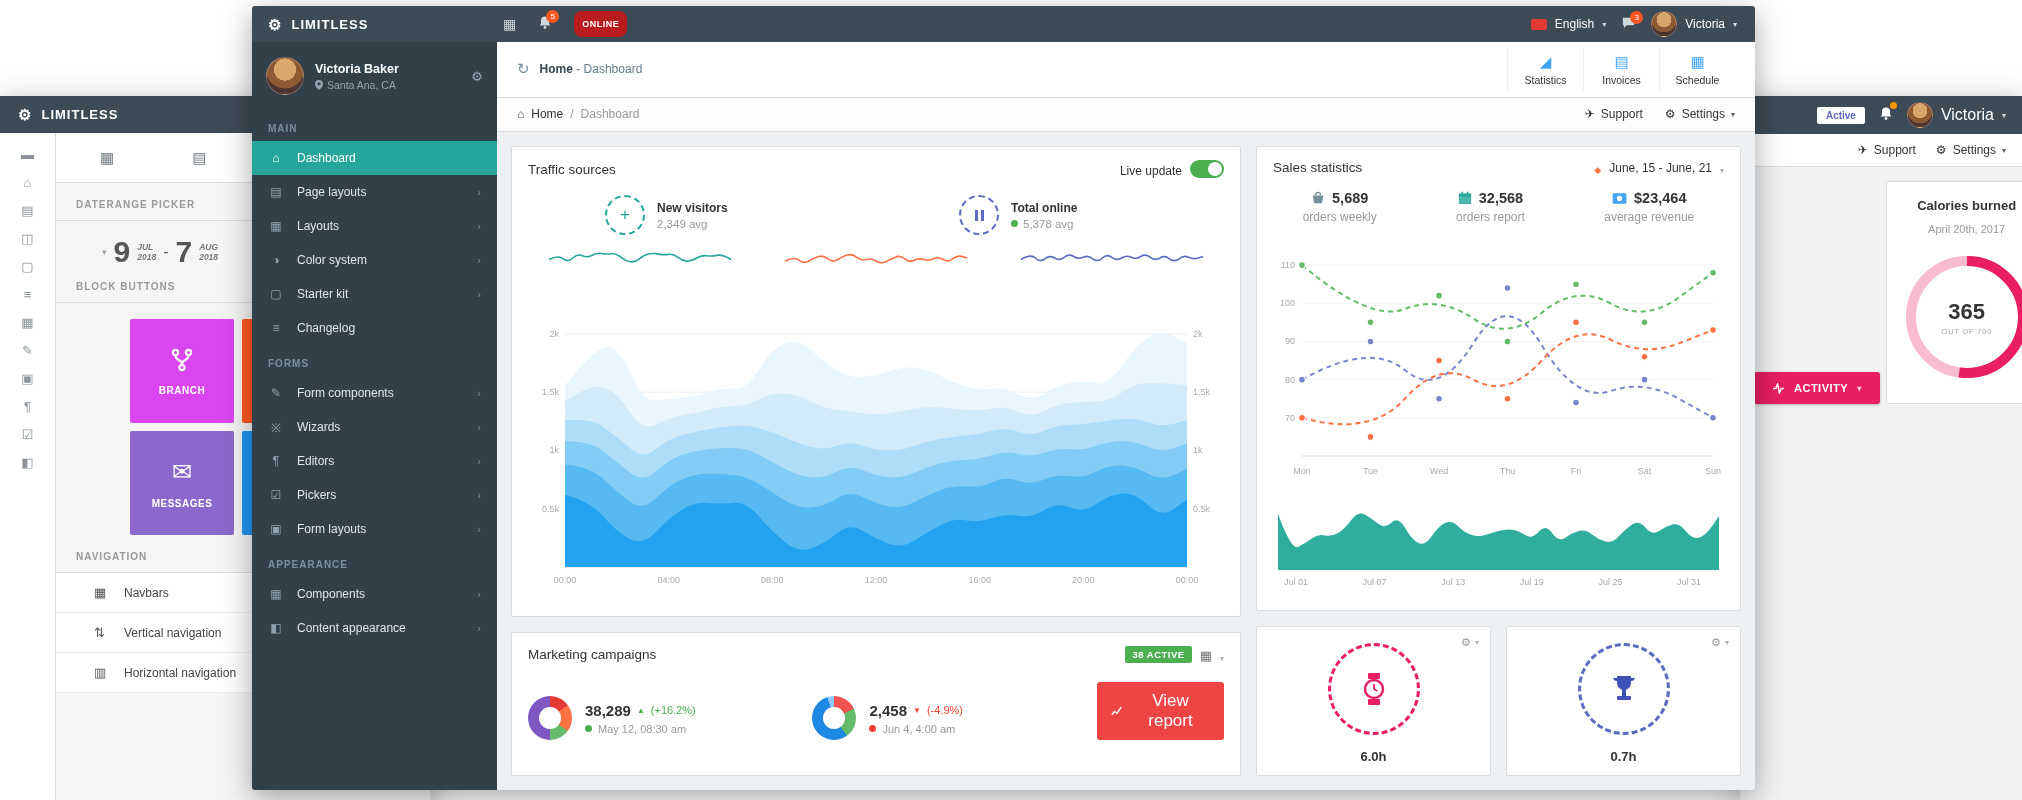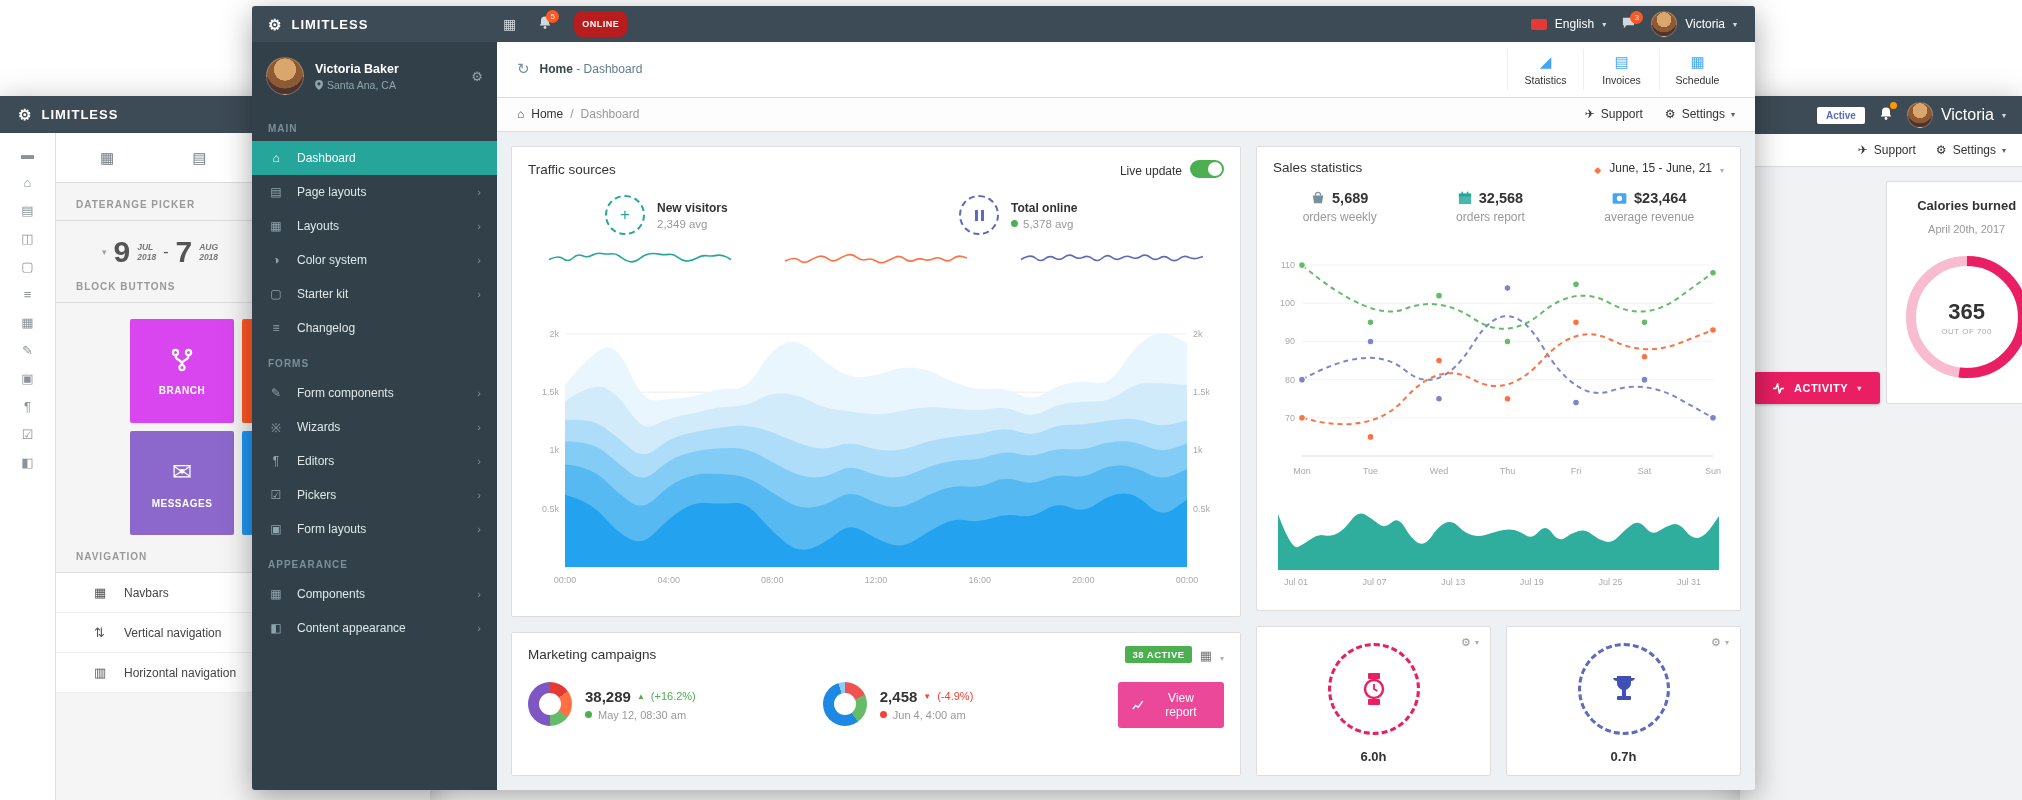--- a/index.html
+++ b/index.html
@@ -120,34 +120,34 @@
 
   
   #card-sales{height:492px}
   .sstats{display:flex;justify-content:space-around;padding:2px 6px 8px}
   .sstat{text-align:center}
   .sstat .v{font-size:14.5px;font-weight:bold;color:#333;display:flex;align-items:center;gap:7px;justify-content:center}
   .sstat .l{font-size:12px;color:#999;margin-top:4px}
 
   
   #card-marketing{height:150px}
-  .mbody{display:flex;align-items:flex-start;padding:6px 16px;gap:6px}
+  .mbody{display:flex;align-items:flex-end;padding:6px 16px;gap:6px}
   .mdonut{width:44px;height:44px;border-radius:50%;position:relative;flex-shrink:0}
   .mdonut::after{content:"";position:absolute;inset:11px;background:#fff;border-radius:50%}
   .donut-a{background:conic-gradient(#E53935 0 15%,#FF7043 15% 35%,#66BB6A 35% 50%,#7E57C2 50% 100%)}
   .donut-b{background:conic-gradient(#EF5350 0 18%,#66BB6A 18% 40%,#1E88E5 40% 95%,#90CAF9 95% 100%)}
   .mgroup{display:flex;align-items:center;gap:13px;width:300px}
   .mval{font-size:15px;font-weight:bold;color:#333;display:flex;align-items:center;gap:6px}
   .delta-up{color:#4CAF50;font-size:11px;font-weight:normal}
   .delta-down{color:#F44336;font-size:11px;font-weight:normal}
   .arrow-up{color:#4CAF50;font-size:8px}
   .arrow-down{color:#F44336;font-size:8px}
   .mdate{font-size:11px;color:#999;margin-top:4px;display:flex;align-items:center;gap:6px}
   .rdot{width:7px;height:7px;border-radius:50%;background:#F44336;display:inline-block}
-  .report-btn{margin-left:auto;background:#ec4899;color:#fff;border:none;font-size:12px;padding:9px 14px;border-radius:3px;display:flex;align-items:center;gap:8px;cursor:pointer}
+  .report-btn{margin-left:auto;background:#ef4444;color:#fff;border:none;font-size:17px;padding:9px 14px;border-radius:3px;display:flex;align-items:center;gap:8px;cursor:pointer}
   .gbadge{background:#4CAF50;color:#fff;font-size:9.5px;font-weight:bold;padding:3px 7px;border-radius:2px;letter-spacing:.5px}
 
   
   .minirow{display:flex;gap:15px}
   .minicard{flex:1;height:150px;position:relative;text-align:center;padding-top:16px}
   .mc-gear{position:absolute;top:9px;right:11px;color:#999;font-size:11px;cursor:pointer;display:flex;gap:4px;align-items:center}
   .ring{width:92px;height:92px;border-radius:50%;border:3px dashed;margin:0 auto;display:flex;align-items:center;justify-content:center}
   .mc-val{font-size:13px;font-weight:bold;color:#333;margin-top:14px}
 </style>
 </head>

